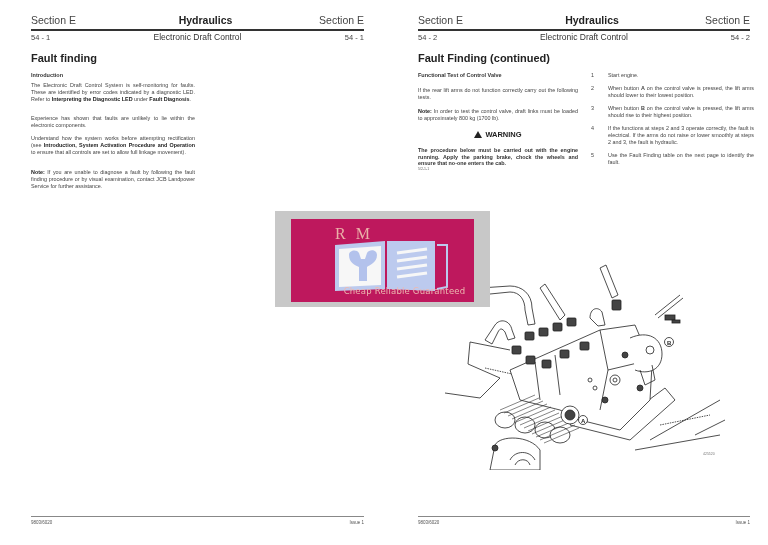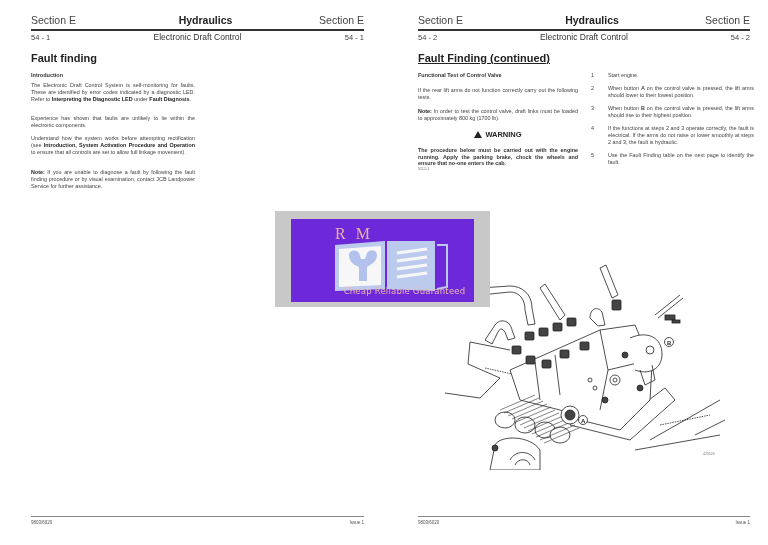--- a/index.html
+++ b/index.html
@@ -36,21 +36,21 @@
     .warning .wbody { font-size: 5.4px; line-height: 6.6px; font-weight: bold; color: #333; text-align: justify; }
     .warning .wref { font-size: 3.5px; color: #666; }
 
     .ftr { position: absolute; top: 516px; height: 12px; }
     .ftr .rule { position: absolute; left: 0; right: 0; top: 0; height: 1.3px; background: #888; }
     .ftr .l { position: absolute; left: 0; top: 4px; font-size: 4.5px; color: #555; }
     .ftr .r { position: absolute; right: 0; top: 4px; font-size: 4.5px; color: #555; }
 
     .watermark { position: absolute; left: 275px; top: 211px; width: 215px; height: 96px;
                  background: #c8c8c8; }
-    .watermark .inner { position: absolute; left: 16px; top: 8px; width: 183px; height: 83px; background: #6d28d9; }
+    .watermark .inner { position: absolute; left: 16px; top: 8px; width: 183px; height: 83px; background: #be185d; }
     .wm-rm { position: absolute; left: 44px; top: 6px; font-family: "Liberation Serif", serif; font-size: 16px;
              color: #eab0a8; letter-spacing: 3px; }
     .wm-caption { position: absolute; left: 0; right: 0; bottom: 6px; text-align: center; font-size: 8.5px;
                   color: #ecb9b1; font-family: "DejaVu Sans", sans-serif; letter-spacing: 0.2px; margin-left: 44px; }
 
     .diagram { position: absolute; left: 440px; top: 260px; width: 320px; height: 210px; }
     .figref { position: absolute; left: 703px; top: 452px; font-size: 3.5px; color: #777; }
   </style>
 </head>
 <body>
@@ -91,21 +91,21 @@
   <div class="hdr">
     <span class="sec-l">Section E</span>
     <span class="title">Hydraulics</span>
     <span class="sec-r">Section E</span>
     <div class="rule"></div>
     <span class="pg-l">54 - 2</span>
     <span class="sub">Electronic Draft Control</span>
     <span class="pg-r">54 - 2</span>
   </div>
 
-  <div class="h2" style="left:34px; top:52px;text-decoration:underline;">Fault Finding (continued)</div>
+  <div class="h2" style="left:34px; top:52px;">Fault Finding (continued)</div>
   <div class="h3" style="left:34px; top:72px;">Functional Test of Control Valve</div>
 
   <div class="para" style="left:34px; top:87px; width:160px;">If the rear lift arms do not function correctly carry out the following tests.</div>
   <div class="para" style="left:34px; top:108px; width:160px;">
     <b>Note:</b><span> In order to test the control valve, draft links must be loaded to approximately 800 kg (1700 lb).</span>
   </div>
 
   <div class="ftr" style="left:34px; right:18px;">
     <div class="rule"></div>
     <span class="l">9803/6020</span>

